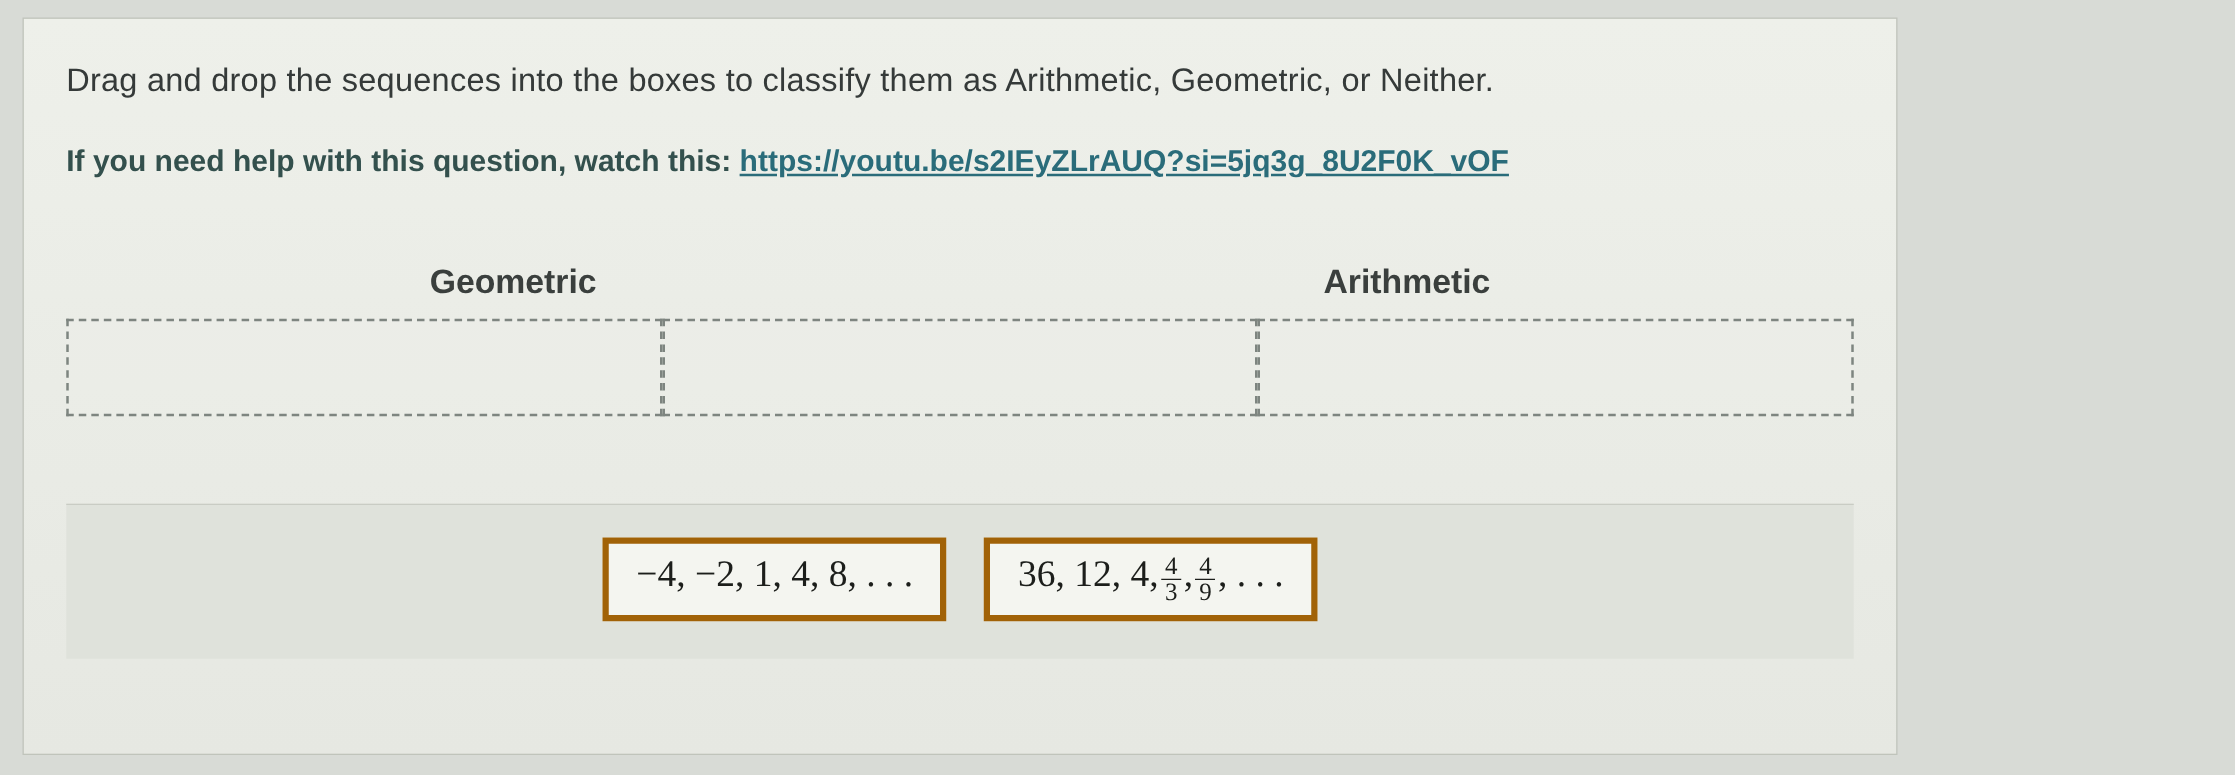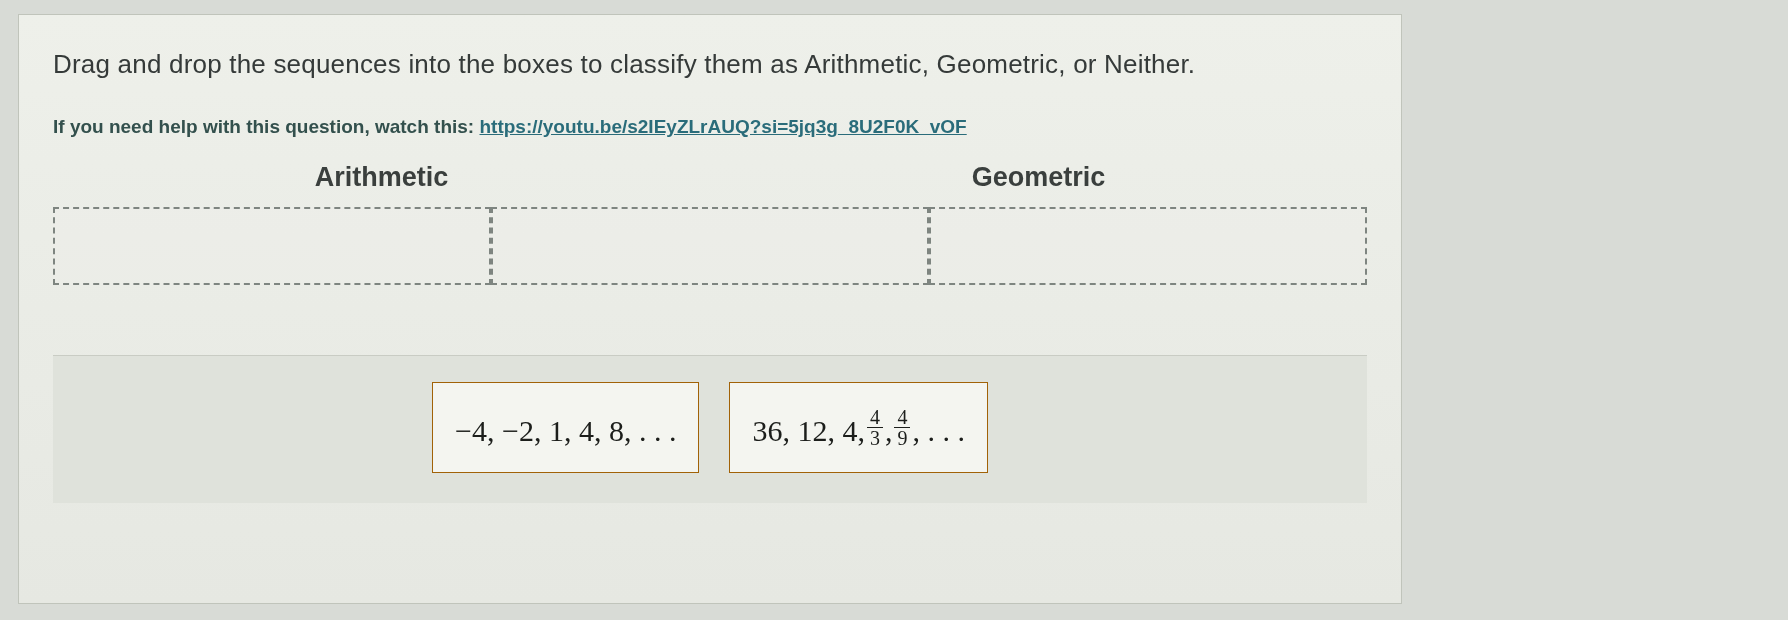--- a/index.html
+++ b/index.html
@@ -6,37 +6,37 @@
   html, body { width: 1788px; height: 620px; }
   body {
     font-family: Arial, Helvetica, sans-serif;
     background: #d8dbd6;
     position: relative;
   }
   .page {
     position: absolute;
     left: 18px;
     top: 14px;
-    width: 1384px;
+    width: 1500px;
     height: 590px;
     background: linear-gradient(#eef0ea, #e6e8e2);
     border: 1px solid #c0c4bb;
     padding: 34px 34px 28px 34px;
   }
   .instruction {
     font-size: 26px;
     color: #353a39;
     margin-bottom: 36px;
     letter-spacing: 0.2px;
   }
   .help-line {
-    font-size: 19px;
+    font-size: 24px;
     color: #33504d;
     font-weight: bold;
-    margin-bottom: 18px;
+    margin-bottom: 60px;
   }
   .help-link {
     color: #2a6c7a;
     text-decoration: underline;
     font-weight: bold;
   }
   .classify-area {
     width: 100%;
     margin-bottom: 70px;
   }
@@ -67,29 +67,29 @@
     width: 100%;
     background: #dfe2db;
     padding: 26px 0 30px 0;
     display: flex;
     justify-content: center;
     gap: 30px;
     border-top: 1px solid #c9ccc4;
   }
   .tile {
     background: #f4f5f0;
-    border: 1px solid #a16207;
-    padding: 24px 22px;
+    border: 5px solid #a16207;
+    padding: 8px 22px;
     font-family: "Times New Roman", Times, serif;
     font-size: 30px;
     color: #1c1e1b;
     cursor: move;
     white-space: nowrap;
     display: flex;
-    align-items: flex-end;
+    align-items: flex-start;
   }
   .frac {
     display: inline-flex;
     flex-direction: column;
     align-items: center;
     vertical-align: middle;
     font-size: 20px;
     line-height: 1;
     margin: 0 2px;
   }
@@ -102,22 +102,22 @@
 <div class="page">
 
   <p class="instruction">Drag and drop the sequences into the boxes to classify them as Arithmetic, Geometric, or Neither.</p>
 
   <p class="help-line">
     <span>If you need help with this question, watch this: </span><a class="help-link" href="#">https://youtu.be/s2IEyZLrAUQ?si=5jq3g_8U2F0K_vOF</a>
   </p>
 
   <div class="classify-area">
     <div class="headers">
+      <div class="col-head">Geometric</div>
       <div class="col-head">Arithmetic</div>
-      <div class="col-head">Geometric</div>
     </div>
     <div class="drop-row">
       <div class="drop-zone"></div>
       <div class="drop-zone"></div>
       <div class="drop-zone"></div>
     </div>
   </div>
 
   <div class="tile-area">
 

